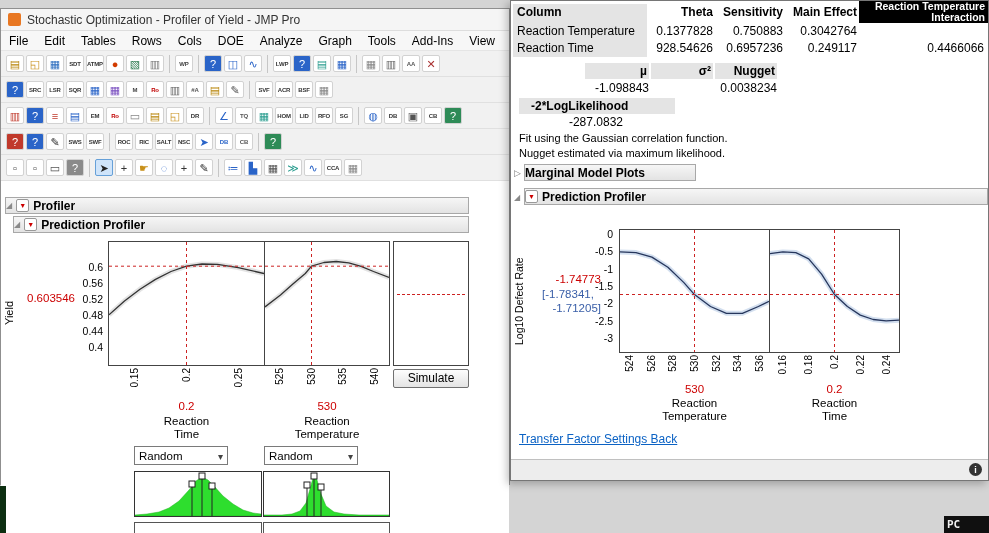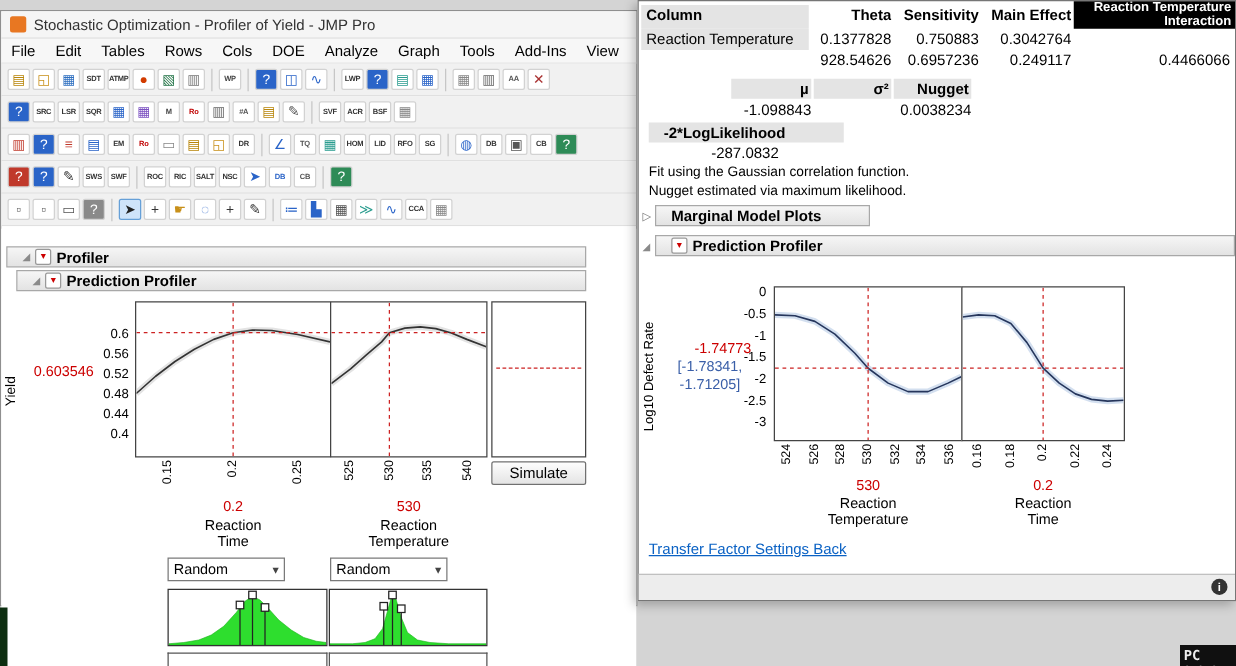--- a/index.html
+++ b/index.html
@@ -19,21 +19,21 @@
          border-bottom:1px solid #e0e0e0;box-sizing:border-box;overflow:hidden;}
   .tbicon{width:18px;height:17px;line-height:17px;text-align:center;font-size:11px;margin:0 1px;
           border-radius:2px;background:#fff;border:1px solid #d2d2d2;overflow:hidden;flex:none;box-sizing:border-box;cursor:default;}
   .tbicon.tiny{font-size:6px;font-weight:bold;letter-spacing:-0.2px;}
   .tbicon.sel{background:#cfe4fa;border-color:#66a0d8;}
   .tbsep{width:1px;height:18px;background:#c6c6c6;margin:0 4px;flex:none;}
   .report{position:absolute;left:0;top:174px;width:100%;height:351px;background:#fff;overflow:hidden;}
   
   .outline-bar{position:absolute;height:17px;background:linear-gradient(#f6f6f6,#e3e3e3);
                border:1px solid #a8a8a8;display:flex;align-items:center;gap:4px;font-size:12px;
-               padding:0 12px;box-sizing:border-box;}
+               padding:0 0;box-sizing:border-box;}
   .outline-bar b{font-size:12px;}
   .disc-open{font-size:8px;color:#8a8a8a;line-height:8px;}
   .disc-open::before{content:"◢";}
   .disc-closed{font-size:9px;color:#777;line-height:9px;}
   .disc-closed::before{content:"▷";}
   .redtri-btn{width:13px;height:13px;background:#fff;border:1px solid #999;border-radius:2px;
               display:flex;align-items:center;justify-content:center;flex:none;box-sizing:border-box;}
   .redtri-btn::before{content:"▼";color:#cc0000;font-size:7px;line-height:7px;}
   
   .vlabel{position:absolute;writing-mode:vertical-rl;transform:rotate(180deg);font-size:11px;
@@ -329,20 +329,21 @@
     <div class="blackhdr" style="left:348px;top:0;width:129px;height:22px;">
       <span>Reaction Temperature</span><br>
       <span>Interaction</span>
     </div>
 
     <div class="cell name" style="left:2px;top:22px;width:134px;height:17px;">Reaction Temperature</div>
     <div class="cell num" style="left:138px;top:22px;width:64px;">0.1377828</div>
     <div class="cell num" style="left:204px;top:22px;width:68px;">0.750883</div>
     <div class="cell num" style="left:274px;top:22px;width:72px;">0.3042764</div>
 
+    <div class="cell name" style="left:2px;top:39px;width:134px;height:17px;">Reaction Time</div>
     <div class="cell num" style="left:138px;top:39px;width:64px;">928.54626</div>
     <div class="cell num" style="left:204px;top:39px;width:68px;">0.6957236</div>
     <div class="cell num" style="left:274px;top:39px;width:72px;">0.249117</div>
     <div class="cell num" style="left:348px;top:39px;width:125px;">0.4466066</div>
 
     <div class="cell b num gray" style="left:74px;top:62px;width:64px;height:16px;line-height:16px;padding-right:2px;">µ</div>
     <div class="cell b num gray" style="left:140px;top:62px;width:62px;height:16px;line-height:16px;padding-right:2px;">σ²</div>
     <div class="cell b num gray" style="left:204px;top:62px;width:62px;height:16px;line-height:16px;padding-right:2px;">Nugget</div>
     <div class="cell num" style="left:74px;top:79px;width:64px;">-1.098843</div>
     <div class="cell num" style="left:140px;top:79px;width:62px;"></div>
@@ -361,21 +362,21 @@
 
     <span class="disc-open" style="position:absolute;left:3px;top:193px;"></span>
     <div class="outline-bar" style="left:13px;top:187px;width:464px;">
       <span class="redtri-btn"></span>
       <b>Prediction Profiler</b>
     </div>
 
     <div class="vlabel" style="left:2px;top:245px;height:110px;width:12px;font-size:10.5px;">Log10 Defect Rate</div>
     <div class="redval" style="left:24px;top:272px;width:66px;text-align:right;">-1.74773</div>
     <div class="blueval" style="left:24px;top:287px;width:66px;text-align:center;">[-1.78341,</div>
-    <div class="blueval" style="left:24px;top:301px;width:66px;text-align:center;">-1.71205]</div>
+    <div class="blueval" style="left:24px;top:301px;width:66px;text-align:right;">-1.71205]</div>
     <div class="yticks" style="left:70px;top:227px;width:32px;height:116px;">
         <span>0</span>
         <span>-0.5</span>
         <span>-1</span>
         <span>-1.5</span>
         <span>-2</span>
         <span>-2.5</span>
         <span>-3</span>
       </div>
 

